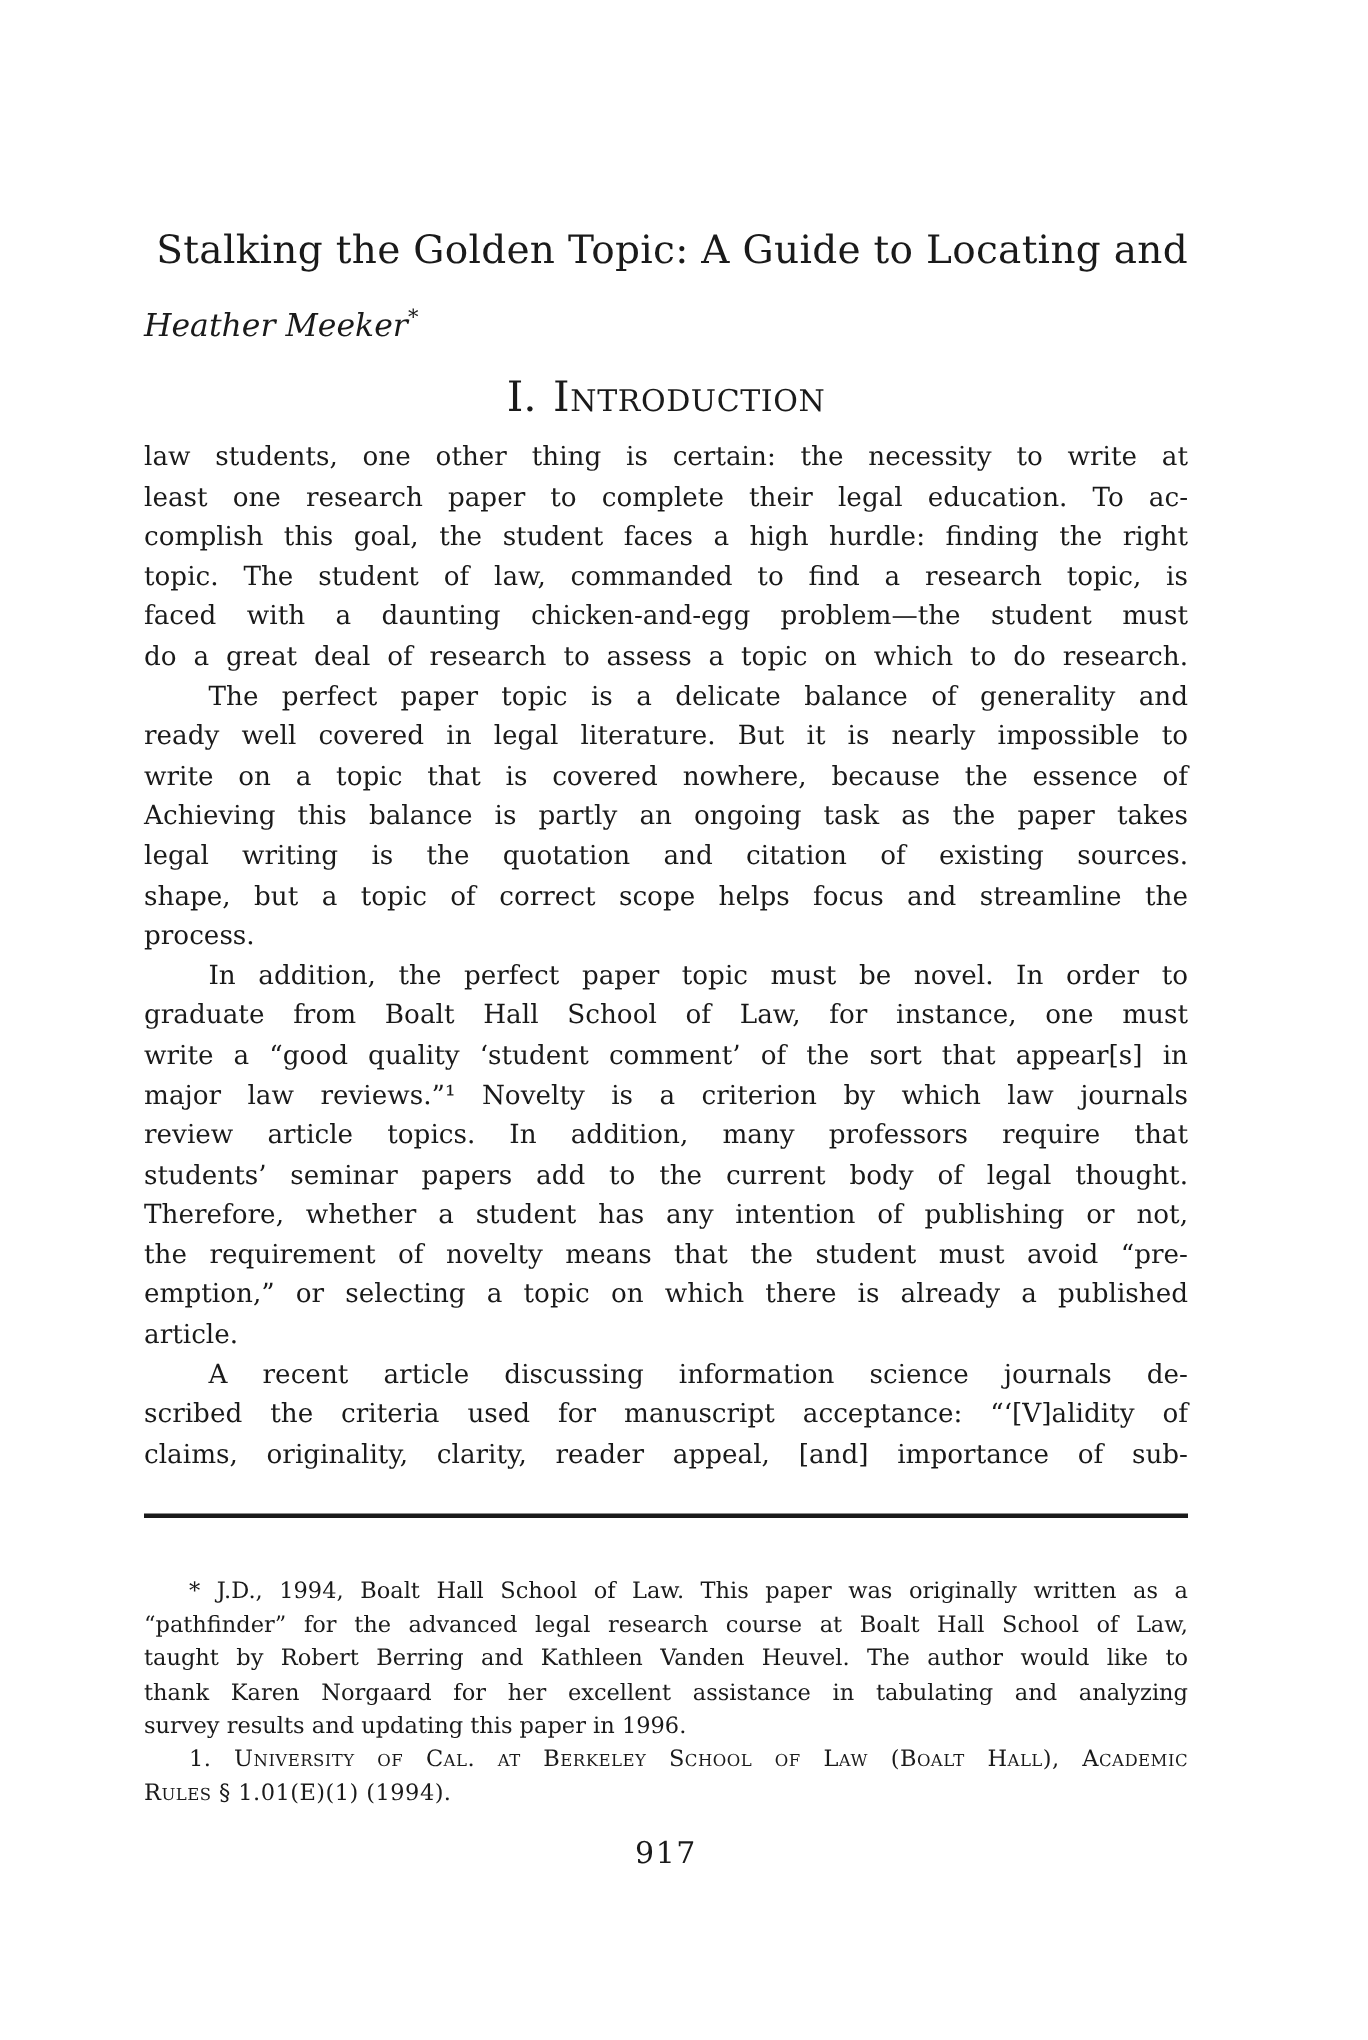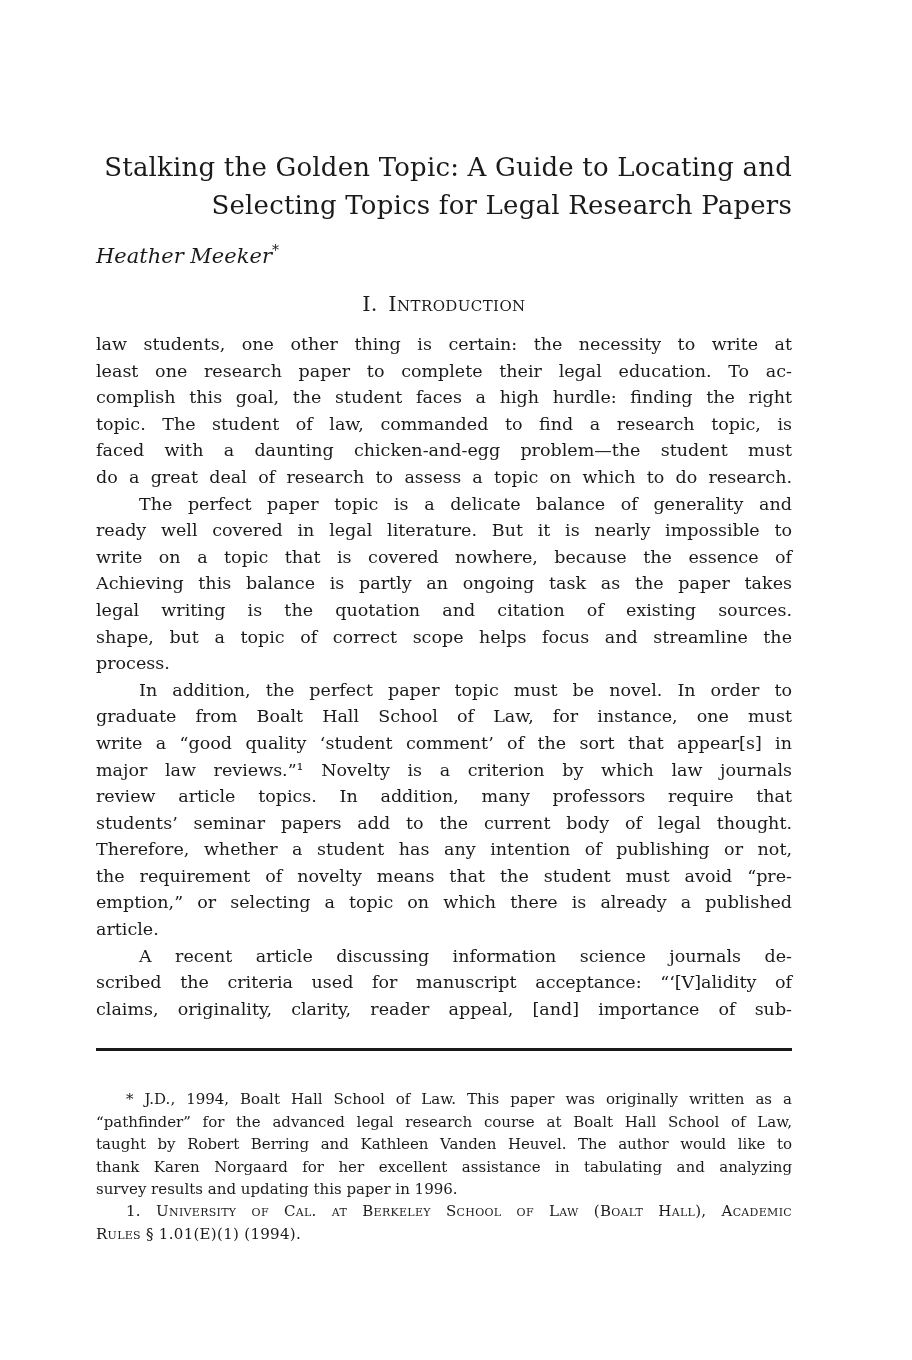--- a/index.html
+++ b/index.html
@@ -44,21 +44,21 @@
     font-size: 21px;
     line-height: 28px;
   }
   .byline sup {
     font-style: normal;
     font-size: 14px;
   }
   .section-heading {
     margin-top: 22px;
     text-align: center;
-    font-size: 21px;
+    font-size: 28px;
     line-height: 24px;
   }
   .section-heading .numeral {
     margin-right: 11px;
   }
   .sc {
     font-variant: small-caps;
     letter-spacing: 0.4px;
   }
   .body-text {
@@ -103,21 +103,20 @@
   }
 </style>
 </head>
 <body>
 
 <div class="sheet">
   <div class="column">
 
     <div class="title-block">
       <div class="title-line">Stalking the Golden Topic: A Guide to Locating and</div>
-      <div class="title-line">Selecting Topics for Legal Research Papers</div>
     </div>
 
     <div class="byline"><span>Heather Meeker</span><sup>*</sup></div>
 
     <div class="section-heading">
       <span class="numeral">I.</span><span class="sc">Introduction</span>
     </div>
 
     <div class="body-text">
         <div class="paragraph">
@@ -165,15 +164,16 @@
           <div class="line">taught by Robert Berring and Kathleen Vanden Heuvel. The author would like to</div>
           <div class="line">thank Karen Norgaard for her excellent assistance in tabulating and analyzing</div>
           <div class="line short-last">survey results and updating this paper in 1996.</div>
         </div>
         <div class="footnote small-caps">
           <div class="line first">1. University of Cal. at Berkeley School of Law (Boalt Hall), Academic</div>
           <div class="line short-last">Rules § 1.01(E)(1) (1994).</div>
         </div>
       </div>
 
+    <div class="page-number">917</div>
 
   </div>
 </div>
 
 </body></html>

